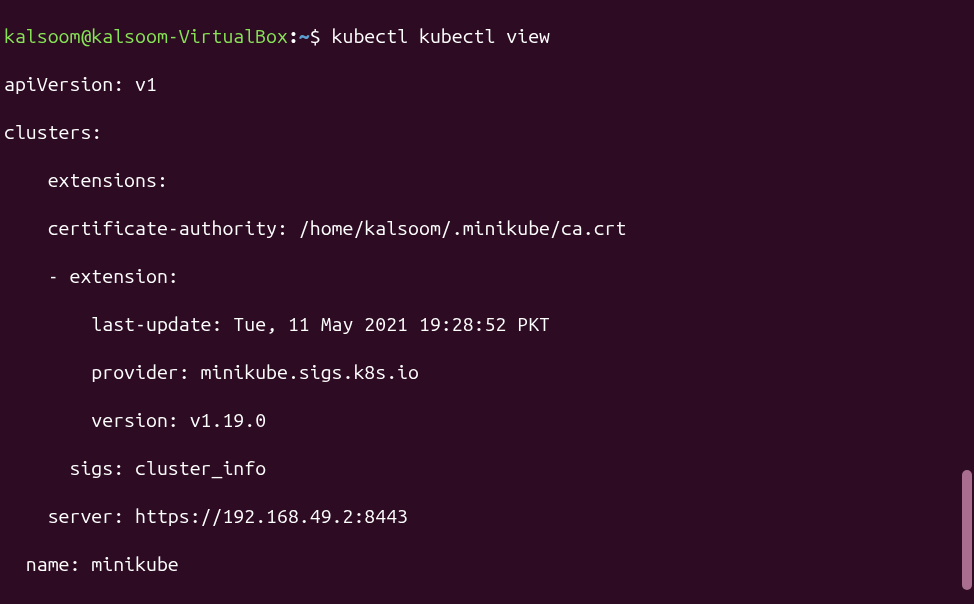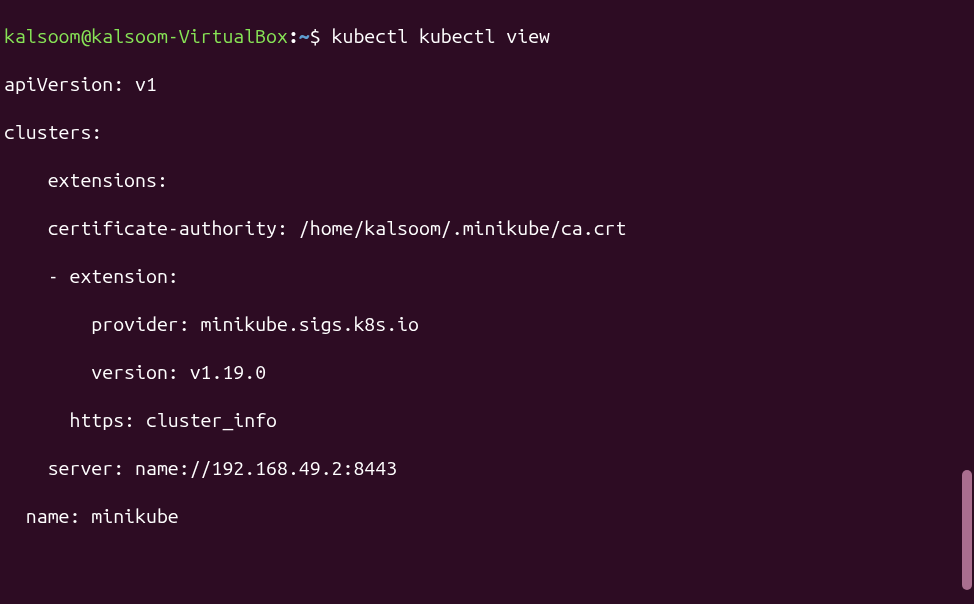--- a/index.html
+++ b/index.html
@@ -49,24 +49,25 @@
 </head>
 <body>
 
 <div class="terminal">
 <span class="line"><span class="user">kalsoom@kalsoom-VirtualBox</span><span class="colon">:</span><span class="path">~</span><span class="dollar">$ </span><span class="cmd">kubectl kubectl view</span></span>
 <span class="line out">apiVersion: v1</span>
 <span class="line out">clusters:</span>
 <span class="line out">    extensions:</span>
 <span class="line out">    certificate-authority: /home/kalsoom/.minikube/ca.crt</span>
 <span class="line out">    - extension:</span>
+<span class="line out">        last-update: Tue, 11 May 2021 19:28:52 PKT</span>
 <span class="line out">        provider: minikube.sigs.k8s.io</span>
 <span class="line out">        version: v1.19.0</span>
-<span class="line out">      https: cluster_info</span>
-<span class="line out">    server: name://192.168.49.2:8443</span>
+<span class="line out">      sigs: cluster_info</span>
+<span class="line out">    server: https://192.168.49.2:8443</span>
 <span class="line out">  name: minikube</span>
 
 
 
 
 
 
 
 
 

